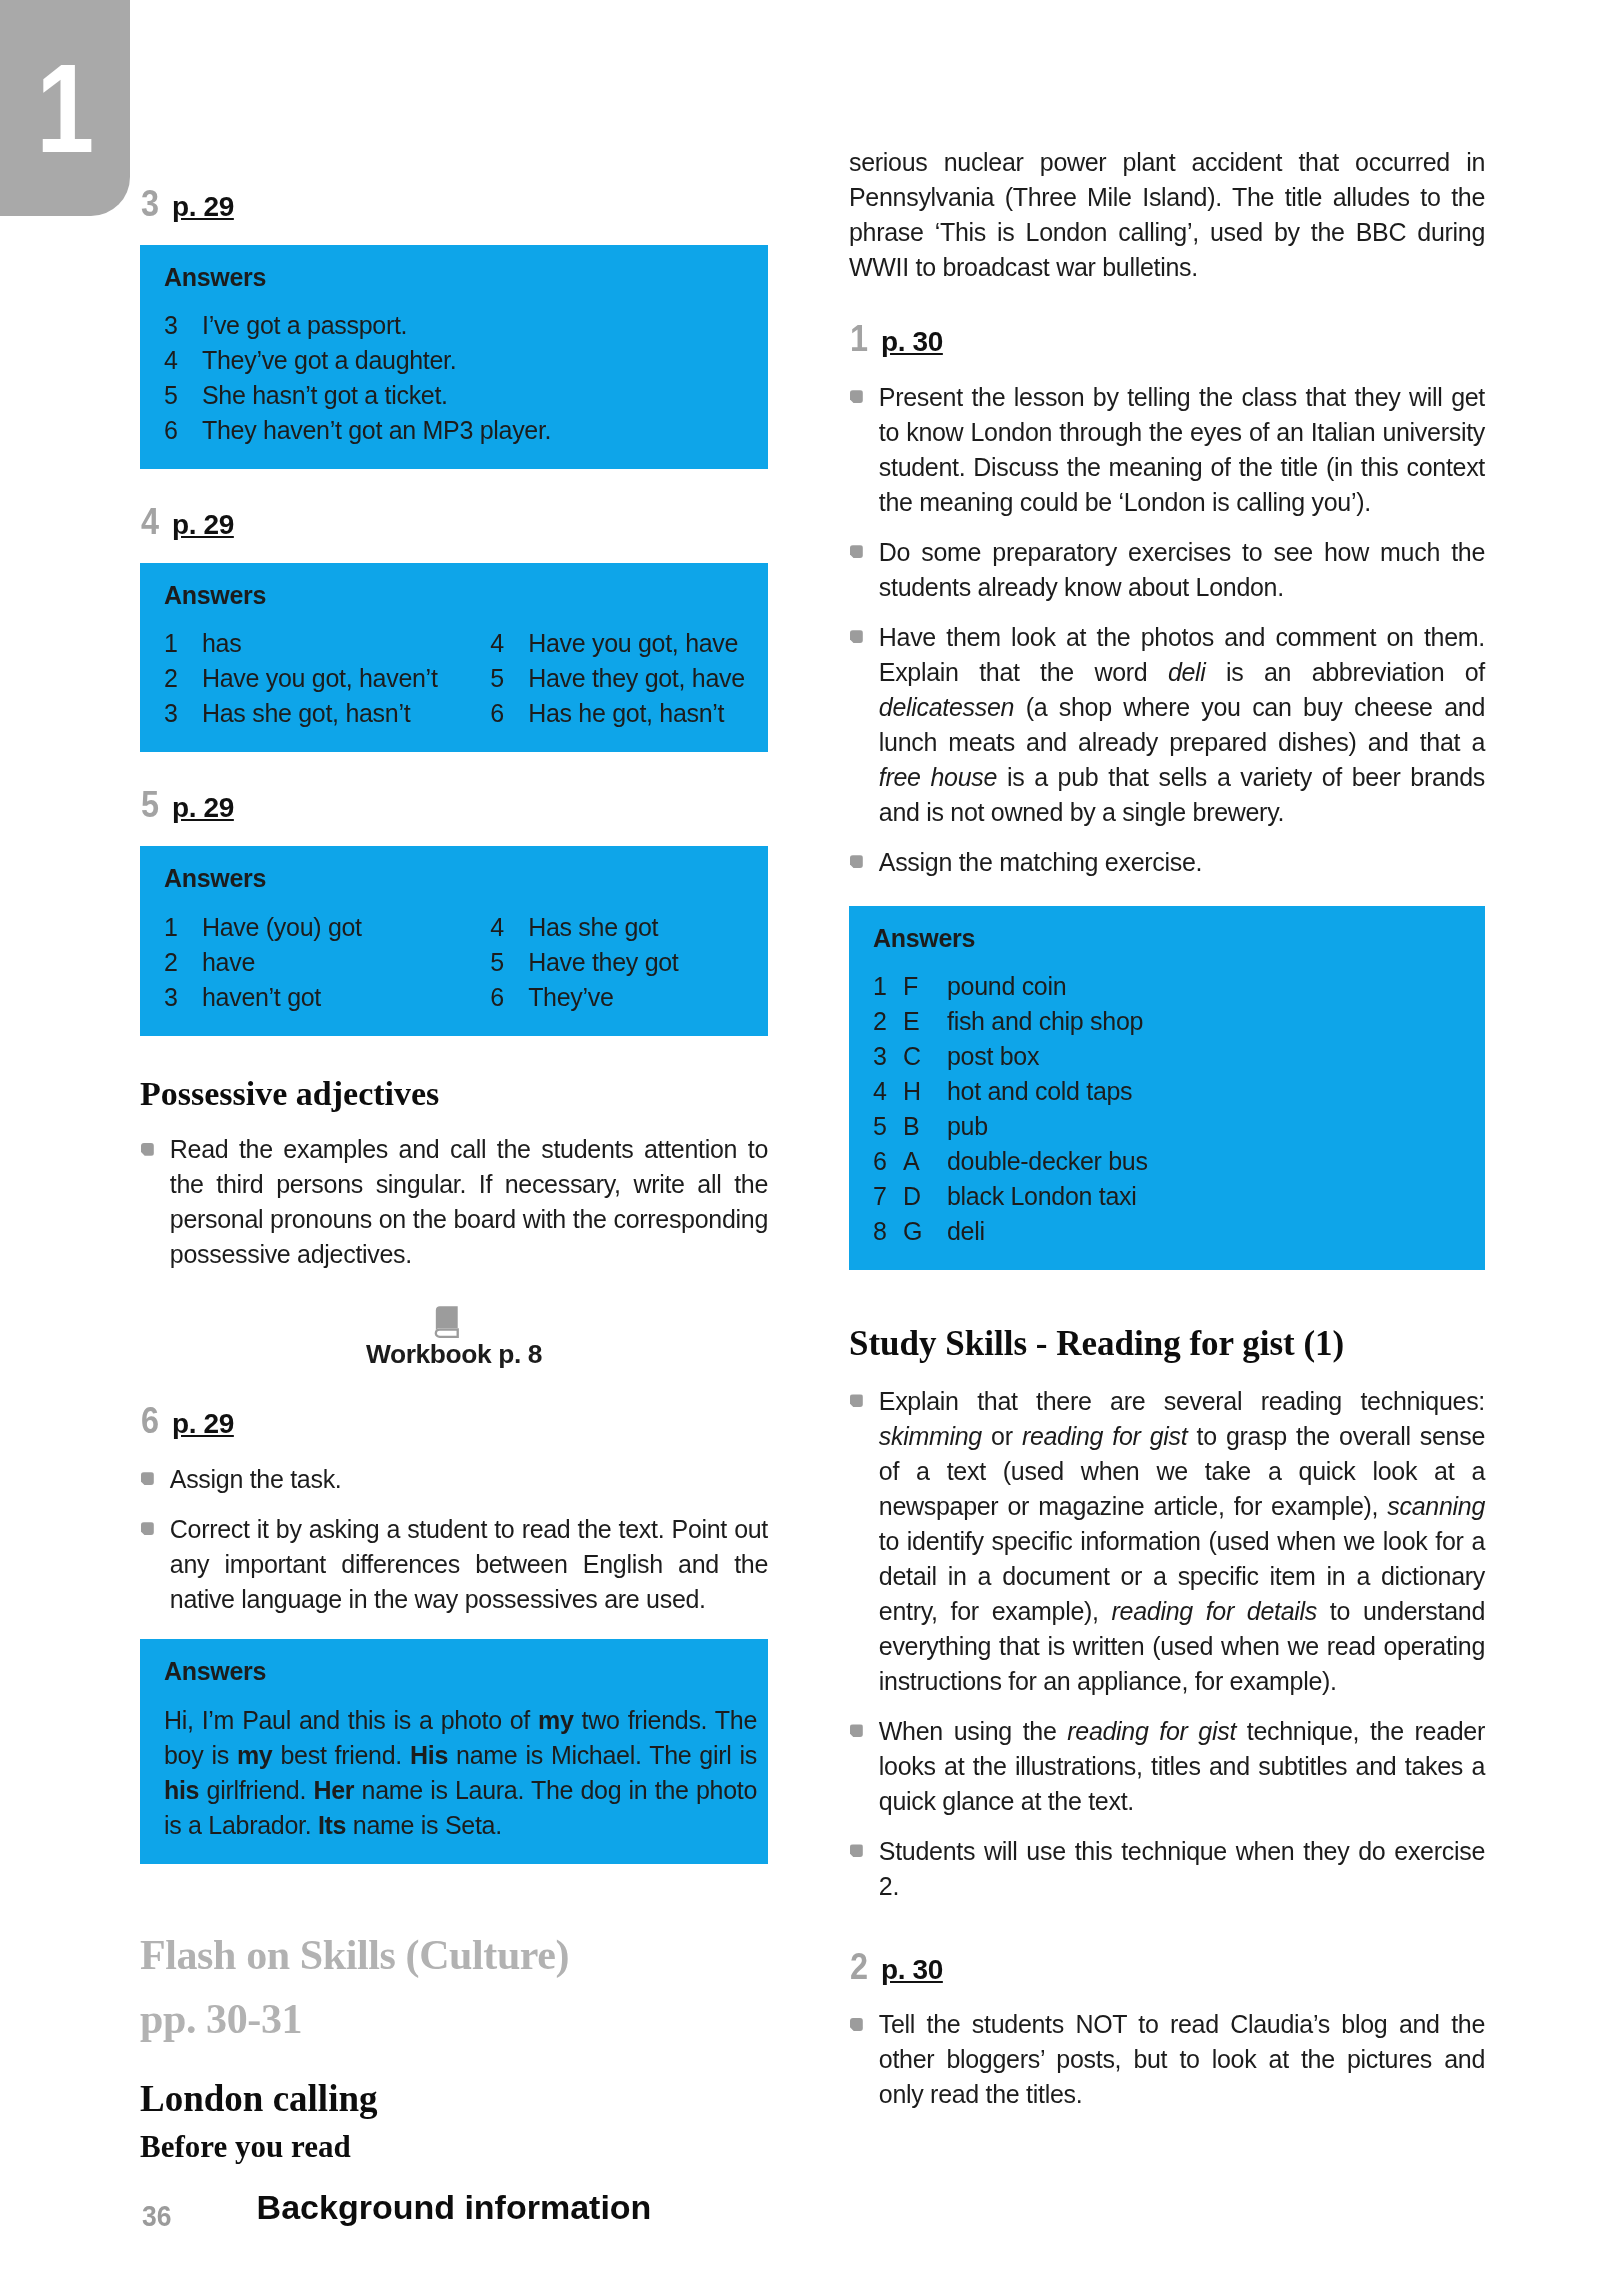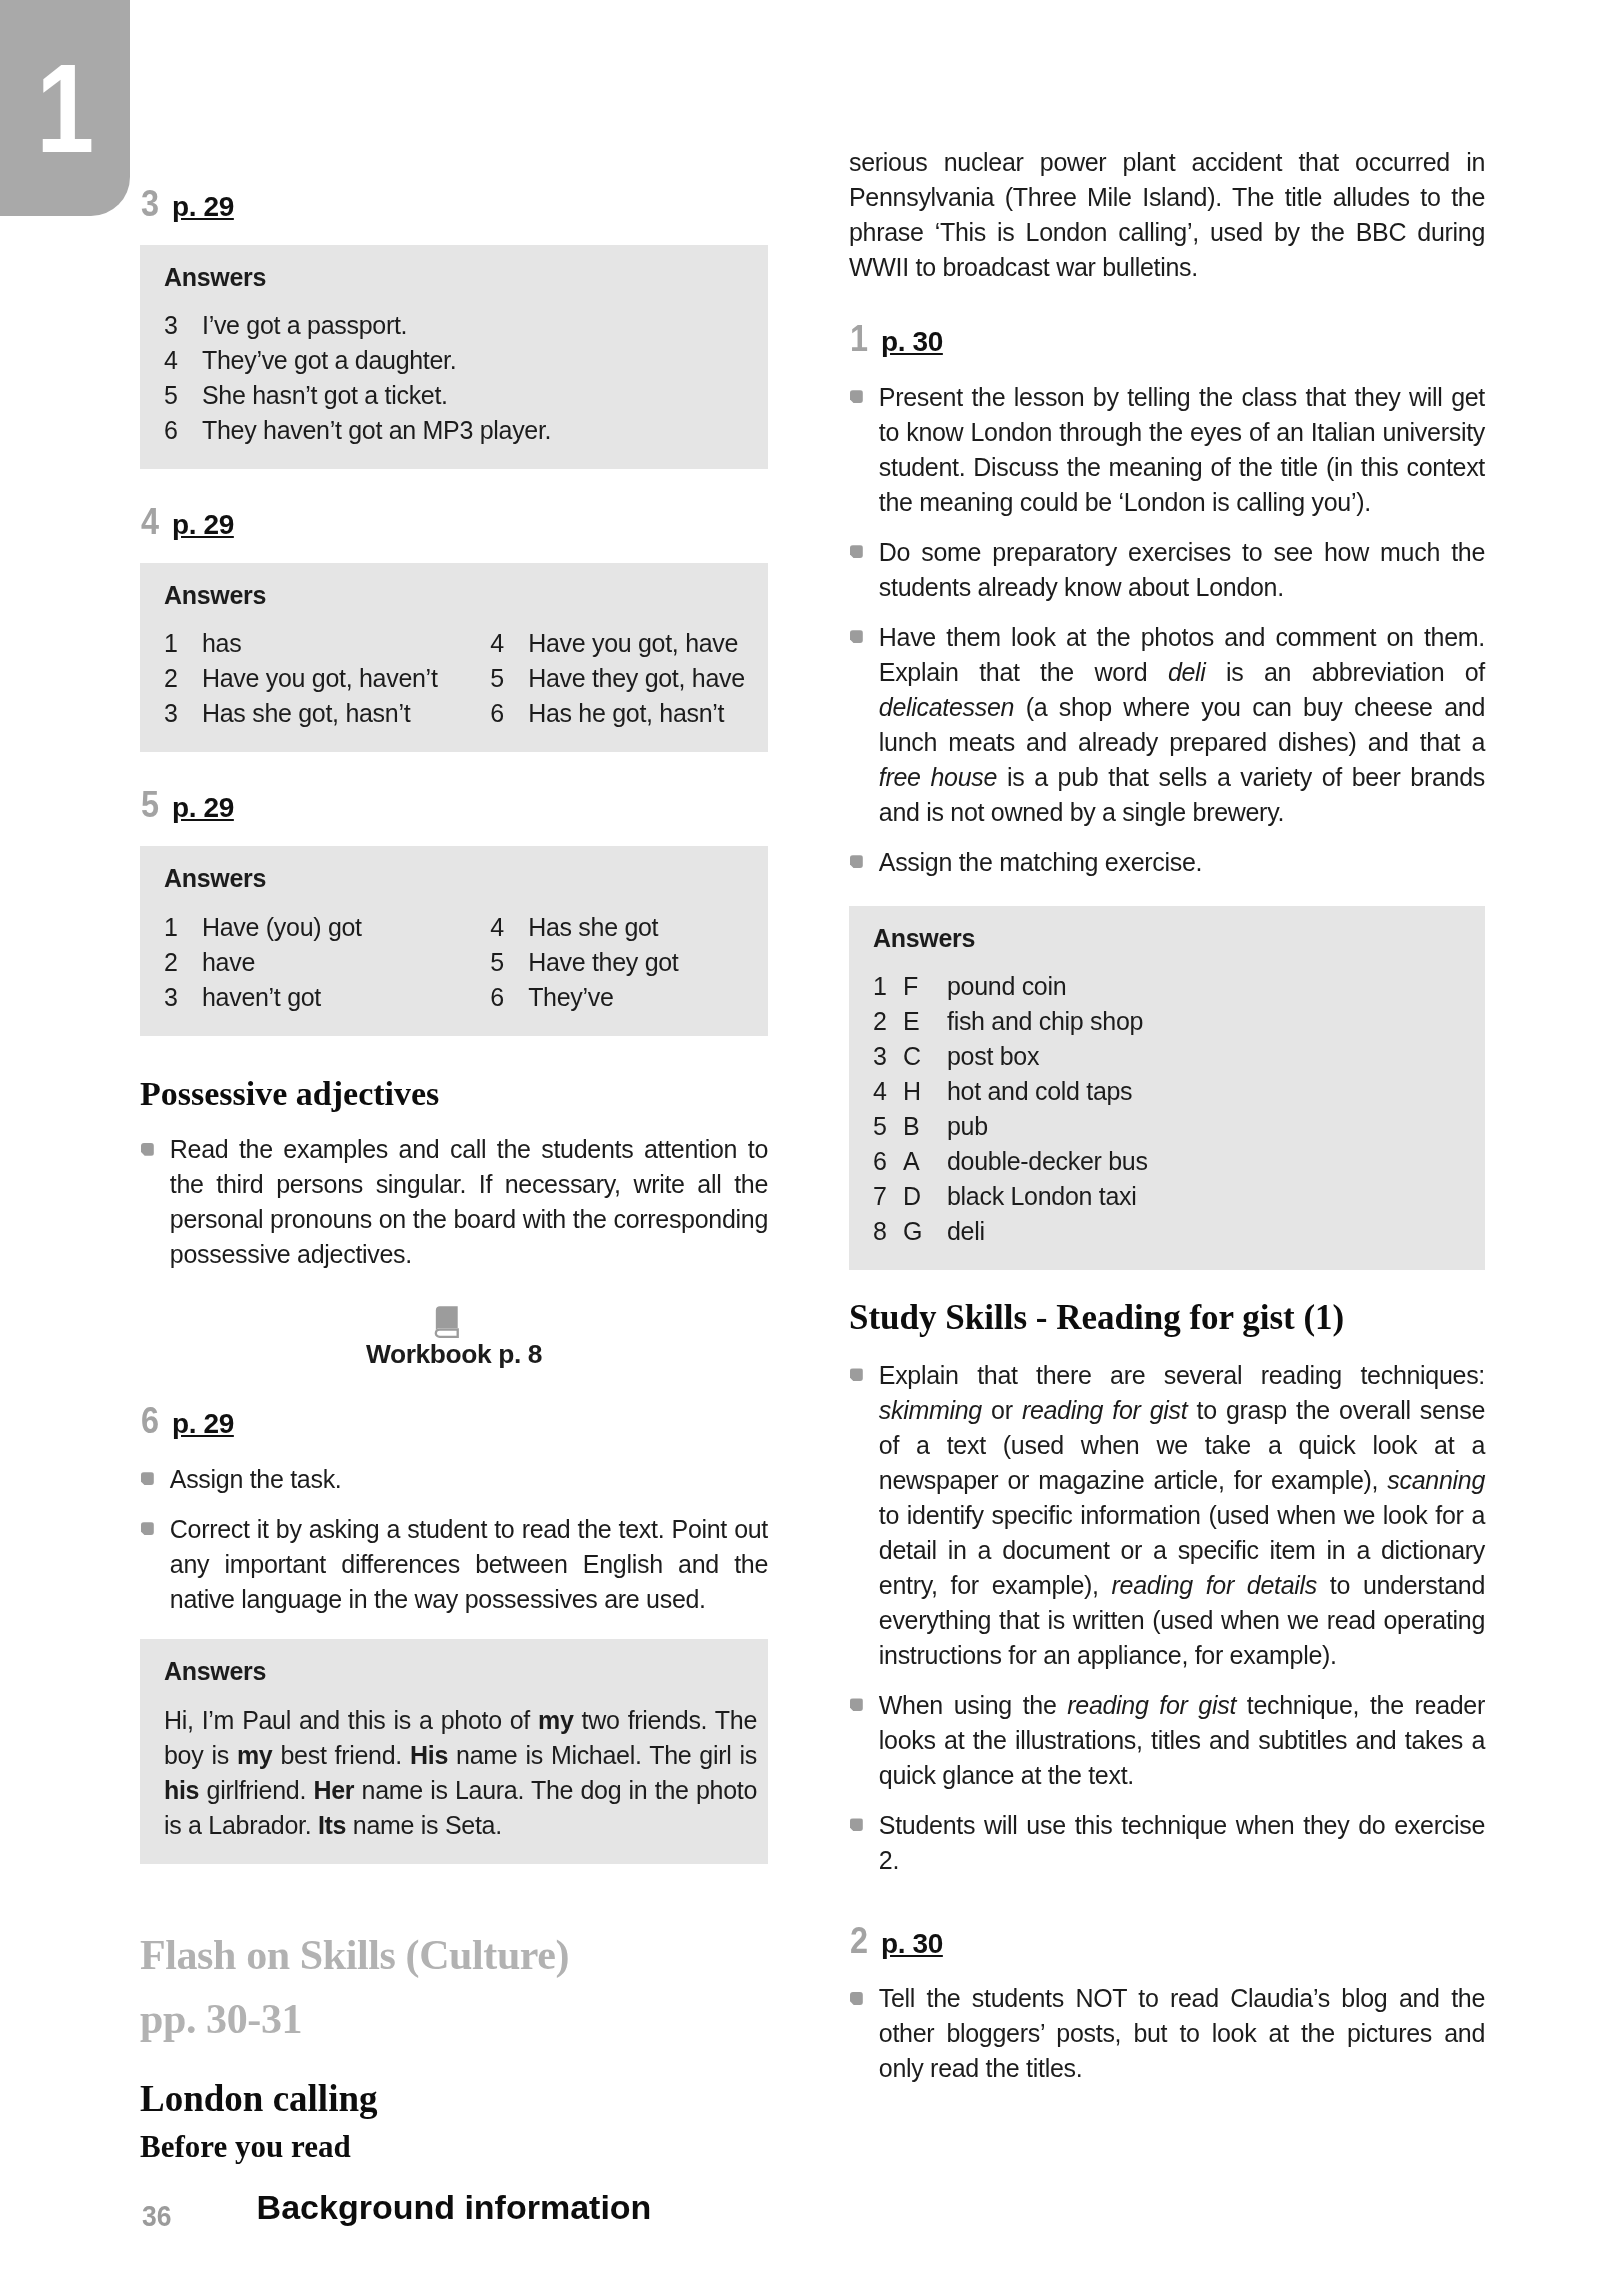--- a/index.html
+++ b/index.html
@@ -36,21 +36,21 @@
   }
   .rt-b { font-weight:bold; }
   .rt-i { font-style:italic; }
 
   
   .ex-heading { display:flex; align-items:baseline; }
   .ex-num  { font-size:36px; font-weight:bold; color:#a3a3a3; margin-right:12px; transform:scaleX(.9); }
   .ex-page { font-size:28px; font-weight:bold; color:#111; letter-spacing:-0.4px;text-decoration:underline; }
 
   
-  .answers-box { background:#e5e5e5; padding:18px 11px 21px 24px; width:100%; }
+  .answers-box { background:#0ea5e9; padding:18px 11px 21px 24px; width:100%; }
   .answers-title { font-size:25px; font-weight:bold; letter-spacing:-0.3px; margin-bottom:16.6px; }
   .ans-row { display:grid; grid-template-columns:38px 1fr; line-height:35px; }
   .ans-n { font-size:25px; letter-spacing:-0.3px; }
   .ans-t { text-align:left; }
   .ans-cols { display:flex; }
   .ans-col1 { flex:0 0 55%; }
   .ans-col2 { flex:1; }
   .ans-row3 { display:grid; grid-template-columns:30px 44px 1fr; line-height:35px; }
   .ans-l { font-size:25px; letter-spacing:-0.3px; }
 
@@ -75,21 +75,21 @@
 
   
   .workbook-row { display:flex; align-items:center;flex-direction:column; }
   .workbook-row svg { margin-right:13.6px; }
   .workbook-label { font-size:26.4px; font-weight:bold; letter-spacing:-0.4px; }
 
   
   .mt6{margin-top:4.5px}.mt16{margin-top:12px}.mt20{margin-top:15px}.mt26{margin-top:19.6px}
   .mt30{margin-top:22.7px}.mt32{margin-top:24px}.mt34{margin-top:26px}.mt40{margin-top:30px}
   .mt42{margin-top:32px}.mt44{margin-top:33px}.mt52{margin-top:39px}.mt56{margin-top:42px}
-  .mt72{margin-top:28px}.mt78{margin-top:59px}
+  .mt72{margin-top:54px}.mt78{margin-top:59px}
 
   .page-number {
     position:absolute; left:142px; top:2199px;
     font-size:29.4px; font-weight:bold; color:#9b9b9b; transform:scaleX(.9); transform-origin:left;
   }
 </style>
 </head>
 <body>
 
 <div class="page">

